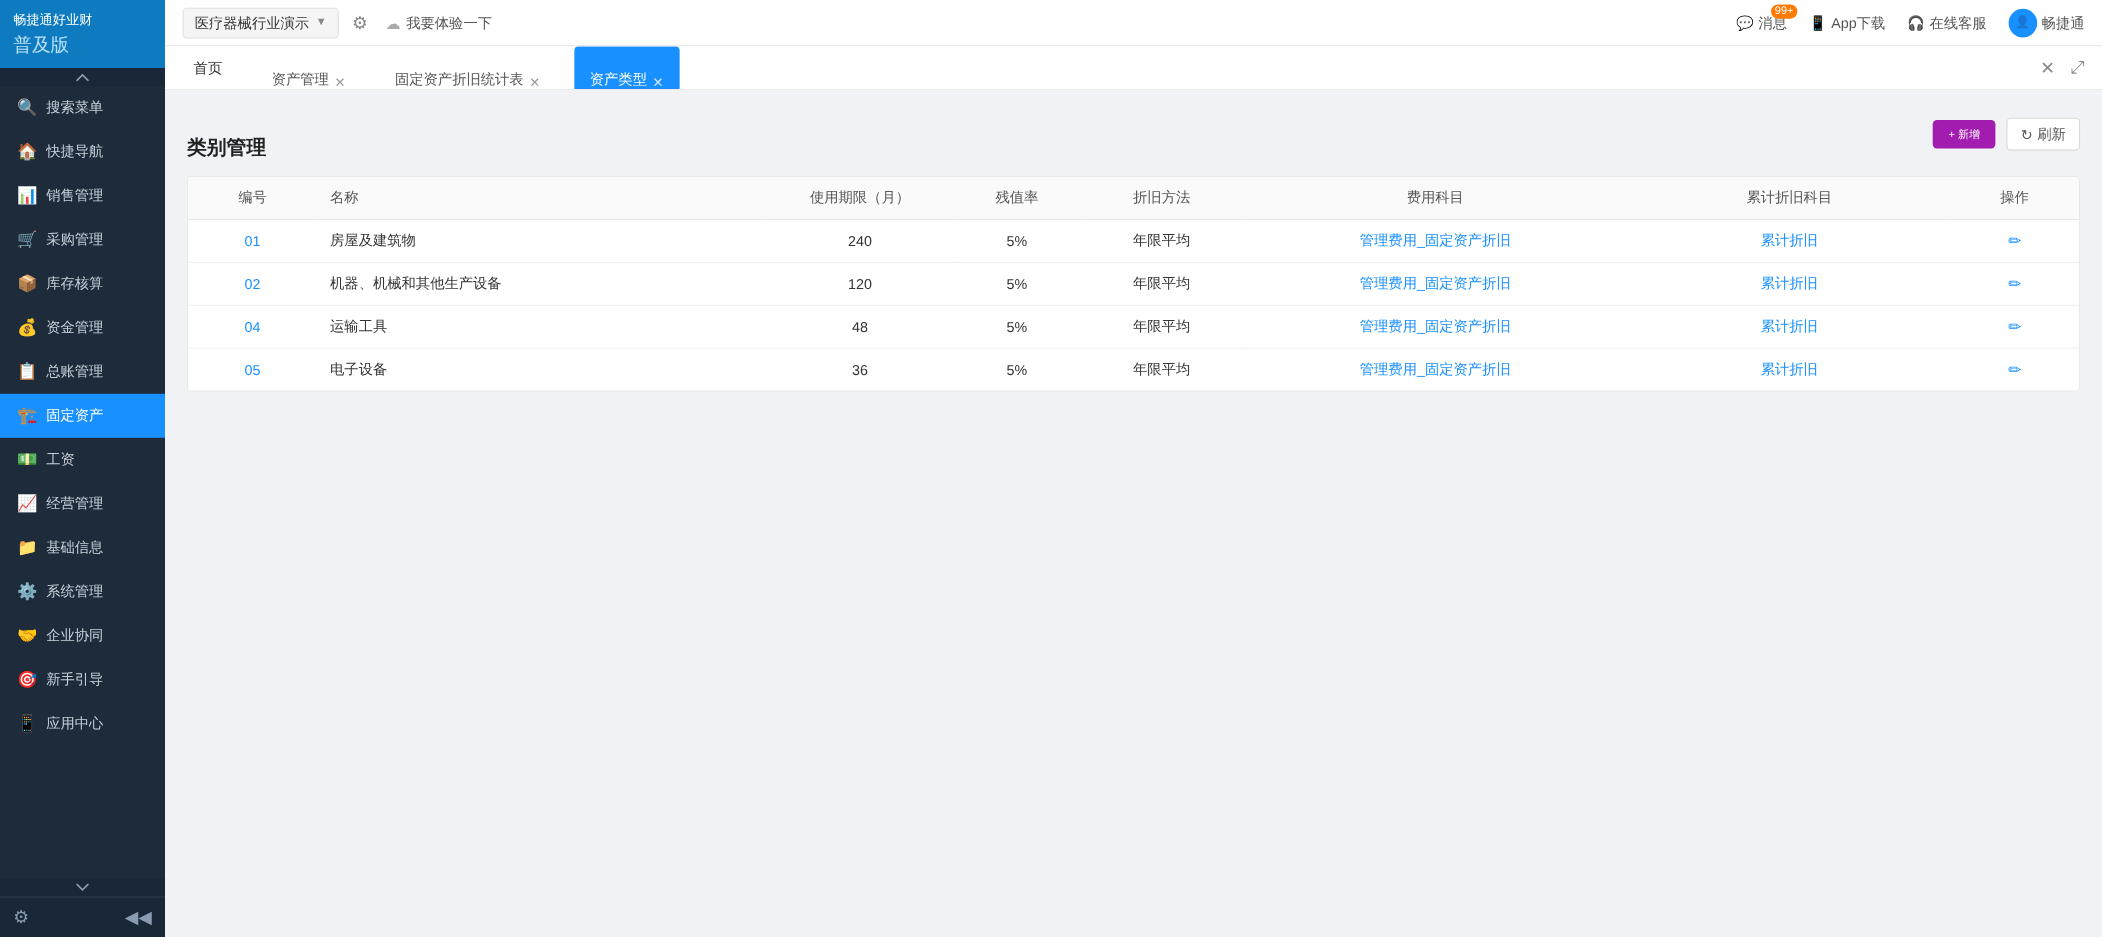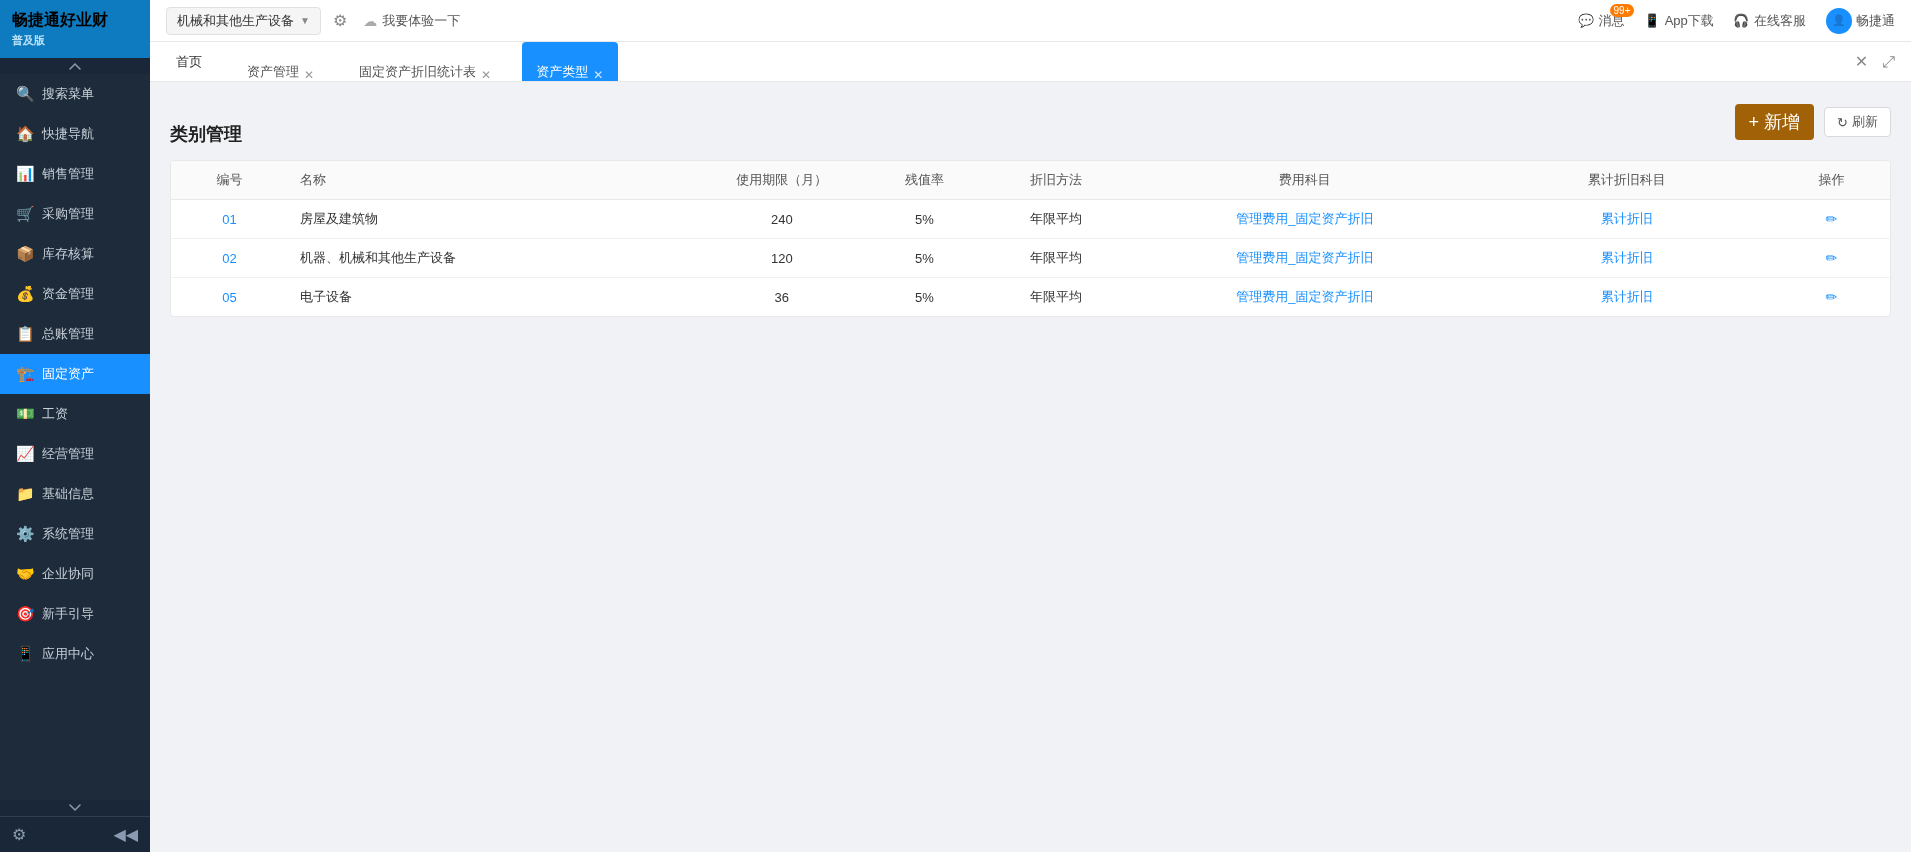--- a/index.html
+++ b/index.html
@@ -17,28 +17,27 @@
       position: relative;
     }
     .sidebar-header {
       background: #0e7bc0;
       padding: 10px 12px;
       display: flex;
       flex-direction: column;
       gap: 2px;
     }
     .sidebar-logo-text {
-      color: #000000;
-      font-size: 16px;
-      font-weight: bold;
+      color: #ffffff;
+      font-size: 12px;
+      font-weight: normal;
     }
     .sidebar-edition {
       color: #b8e0f7;
-      font-size: 11px;
-      font-weight: bold;
+      font-size: 17px;
     }
     .sidebar-scroll {
       flex: 1;
       overflow-y: auto;
       overflow-x: hidden;
     }
     .sidebar-scroll::-webkit-scrollbar { width: 4px; }
     .sidebar-scroll::-webkit-scrollbar-thumb { background: #3a4a5a; border-radius: 2px; }
 
     .sidebar-item {
@@ -239,26 +238,26 @@
       font-weight: 600;
       color: #222;
       margin-top: 24px;
     }
     .page-actions {
       display: flex;
       align-items: center;
       gap: 10px;
     }
     .btn-new {
-      background: #a16207;
+      background: #a21caf;
       color: #fff;
       border: none;
       border-radius: 4px;
       padding: 6px 14px;
-      font-size: 18px;
+      font-size: 10px;
       cursor: pointer;
       display: flex;
       align-items: center;
       gap: 4px;
     }
     .btn-refresh {
       background: #fff;
       color: #555;
       border: 1px solid #d9d9d9;
       border-radius: 4px;
@@ -410,21 +409,21 @@
   <div class="sidebar-footer">
     <span class="icon" style="color:#8a9ab0;font-size:16px;cursor:pointer;">⚙</span>
     <span class="icon" style="color:#8a9ab0;font-size:16px;cursor:pointer;">◀◀</span>
   </div>
 </div>
 
 <div class="main-area">
 
   <div class="topbar">
     <div class="topbar-module">
-      <span>机械和其他生产设备</span>
+      <span>医疗器械行业演示</span>
       <span class="chevron">▼</span>
     </div>
     <span class="topbar-gear">⚙</span>
     <div class="topbar-experience">
       <span class="cloud-icon">☁</span>
       <span>我要体验一下</span>
     </div>
 
     <div class="topbar-right">
       <div class="topbar-right-item">
@@ -514,20 +513,30 @@
             <td><span class="td-number">02</span></td>
             <td>机器、机械和其他生产设备</td>
             <td>120</td>
             <td>5%</td>
             <td>年限平均</td>
             <td><span class="td-link">管理费用_固定资产折旧</span></td>
             <td><span class="td-link">累计折旧</span></td>
             <td><span class="edit-icon">✏</span></td>
           </tr>
           <tr>
+            <td><span class="td-number">04</span></td>
+            <td>运输工具</td>
+            <td>48</td>
+            <td>5%</td>
+            <td>年限平均</td>
+            <td><span class="td-link">管理费用_固定资产折旧</span></td>
+            <td><span class="td-link">累计折旧</span></td>
+            <td><span class="edit-icon">✏</span></td>
+          </tr>
+          <tr>
             <td><span class="td-number">05</span></td>
             <td>电子设备</td>
             <td>36</td>
             <td>5%</td>
             <td>年限平均</td>
             <td><span class="td-link">管理费用_固定资产折旧</span></td>
             <td><span class="td-link">累计折旧</span></td>
             <td><span class="edit-icon">✏</span></td>
           </tr>
         </tbody>

